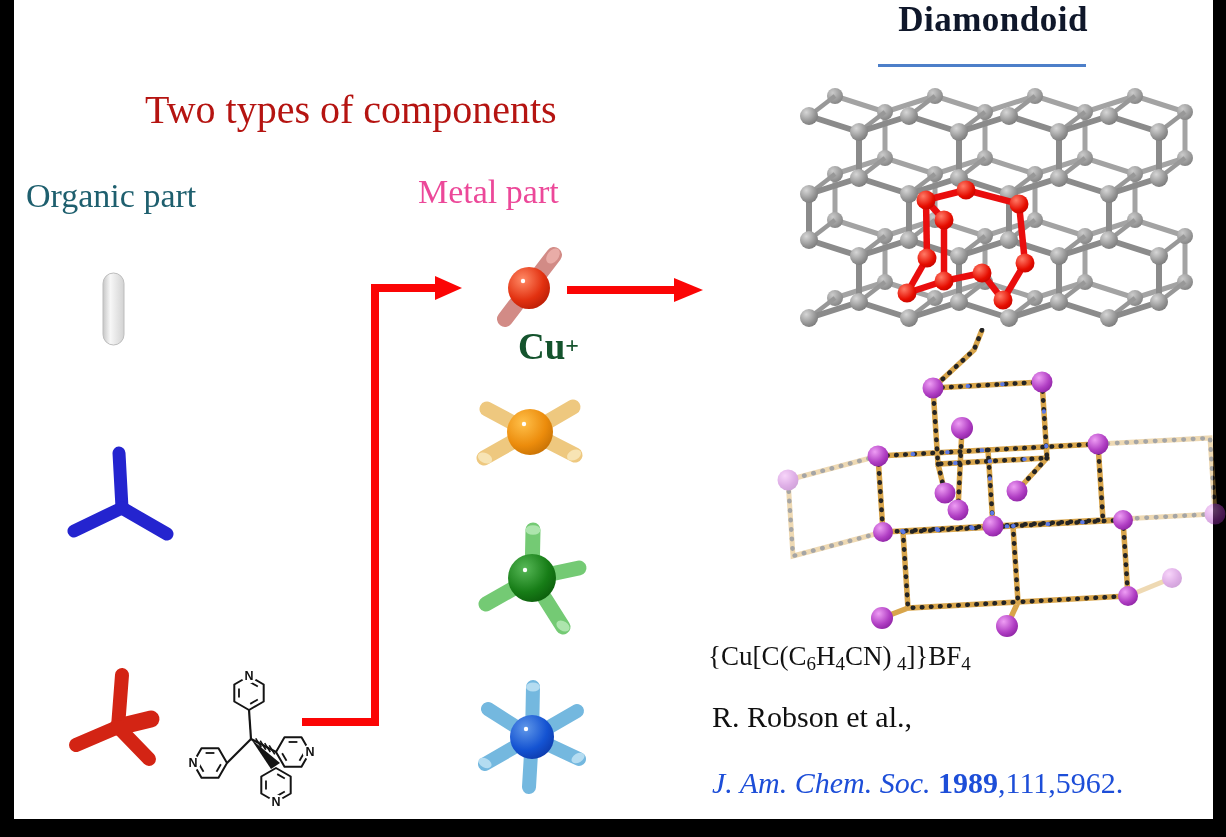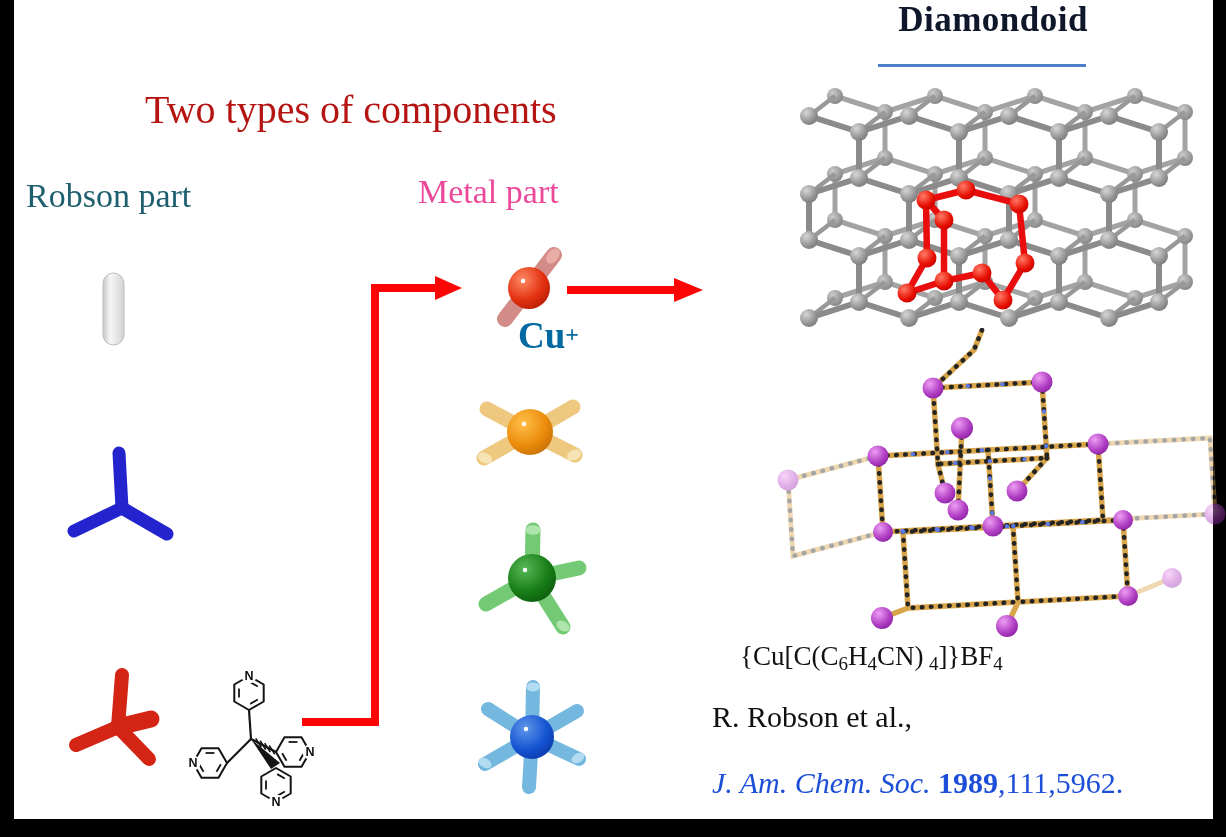--- a/index.html
+++ b/index.html
@@ -9,44 +9,44 @@
   .bar-left{left:0;top:0;width:14px;height:837px;}
   .bar-right{right:0;top:0;width:13px;height:837px;}
   .bar-bottom{left:0;bottom:0;width:1226px;height:18px;}
   .abs{position:absolute;white-space:nowrap;}
   .net-title{left:878px;top:0;width:210px;text-align:right;font-weight:bold;
              font-size:35px;color:#0f172a;letter-spacing:.5px;}
   .net-underline{left:878px;top:64px;width:208px;height:3px;background:#4d7fc9;}
   .heading{left:109px;top:86px;font-size:40px;color:#b51411;margin-left:36px;}
   .organic-label{left:26px;top:177px;font-size:34px;color:#1e5f6e;}
   .metal-label{left:418px;top:173px;font-size:34px;color:#ec4899;}
-  .cu-label{left:518px;top:314px;font-size:37px;font-weight:bold;color:#0369a1;}
+  .cu-label{left:518px;top:325px;font-size:37px;font-weight:bold;color:#14532d;}
   .cu-label sup{font-size:24px;vertical-align:6px;}
-  .formula{left:708px;top:641px;font-size:27px;color:#111;margin-left:32px;}
+  .formula{left:708px;top:641px;font-size:27px;color:#111;}
   .formula sub{font-size:19px;vertical-align:-5px;}
   .anion-note{left:706px;top:678px;font-size:33px;color:#fa0a0a;}
   .cit1{left:712px;top:700px;font-size:30px;color:#101010;}
   .cit2{left:712px;top:766px;font-size:30px;color:#1d4ed8;}
   .cit2 .jrnl{font-style:italic;}
   .cit2 .yr{font-weight:bold;}
   svg{position:absolute;display:block;}
 </style>
 </head>
 <body>
 
 <div class="slide">
 
   <div class="bar bar-left"></div>
   <div class="bar bar-right"></div>
   <div class="bar bar-bottom"></div>
 
   <div class="abs net-title">Diamondoid</div>
   <div class="abs net-underline"></div>
   <div class="abs heading">Two types of components</div>
-  <div class="abs organic-label">Robson part</div>
+  <div class="abs organic-label">Organic part</div>
   <div class="abs metal-label">Metal part</div>
   <div class="abs cu-label"><span>Cu</span><sup>+</sup></div>
 
   <svg style="left:55px;top:255px" width="130" height="540" viewBox="0 0 130 540">
     <defs>
       <linearGradient id="rodw" x1="0" y1="0" x2="1" y2="0">
         <stop offset="0" stop-color="#c7c7c7"></stop>
           <stop offset=".35" stop-color="#f7f7f7"></stop>
           <stop offset="1" stop-color="#d2d2d2"></stop>
       </linearGradient>

